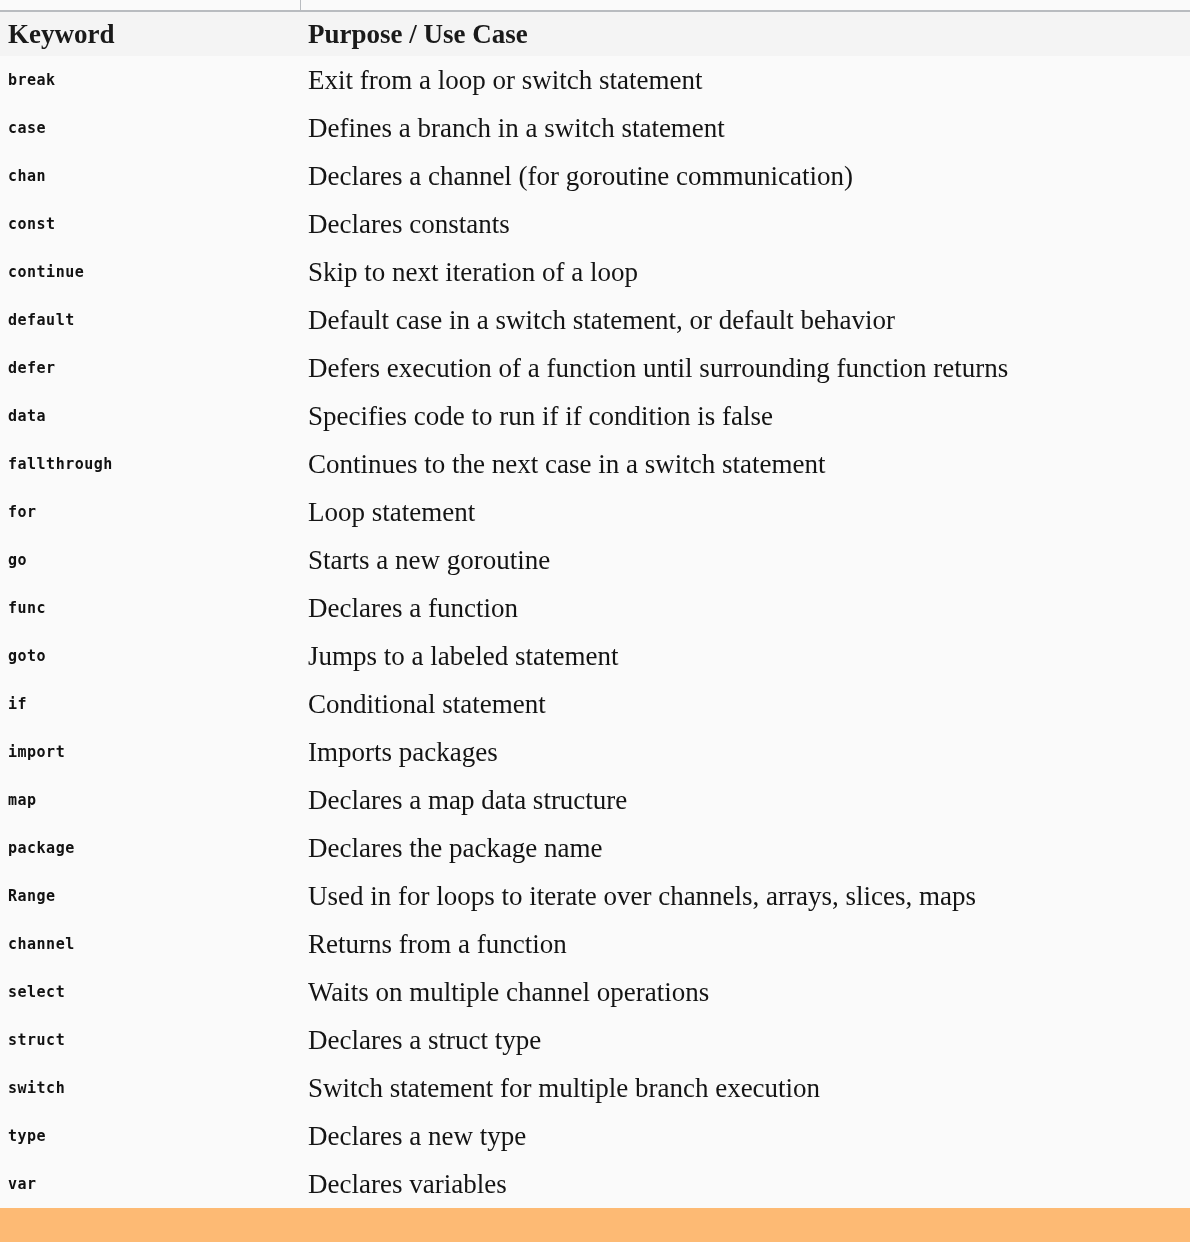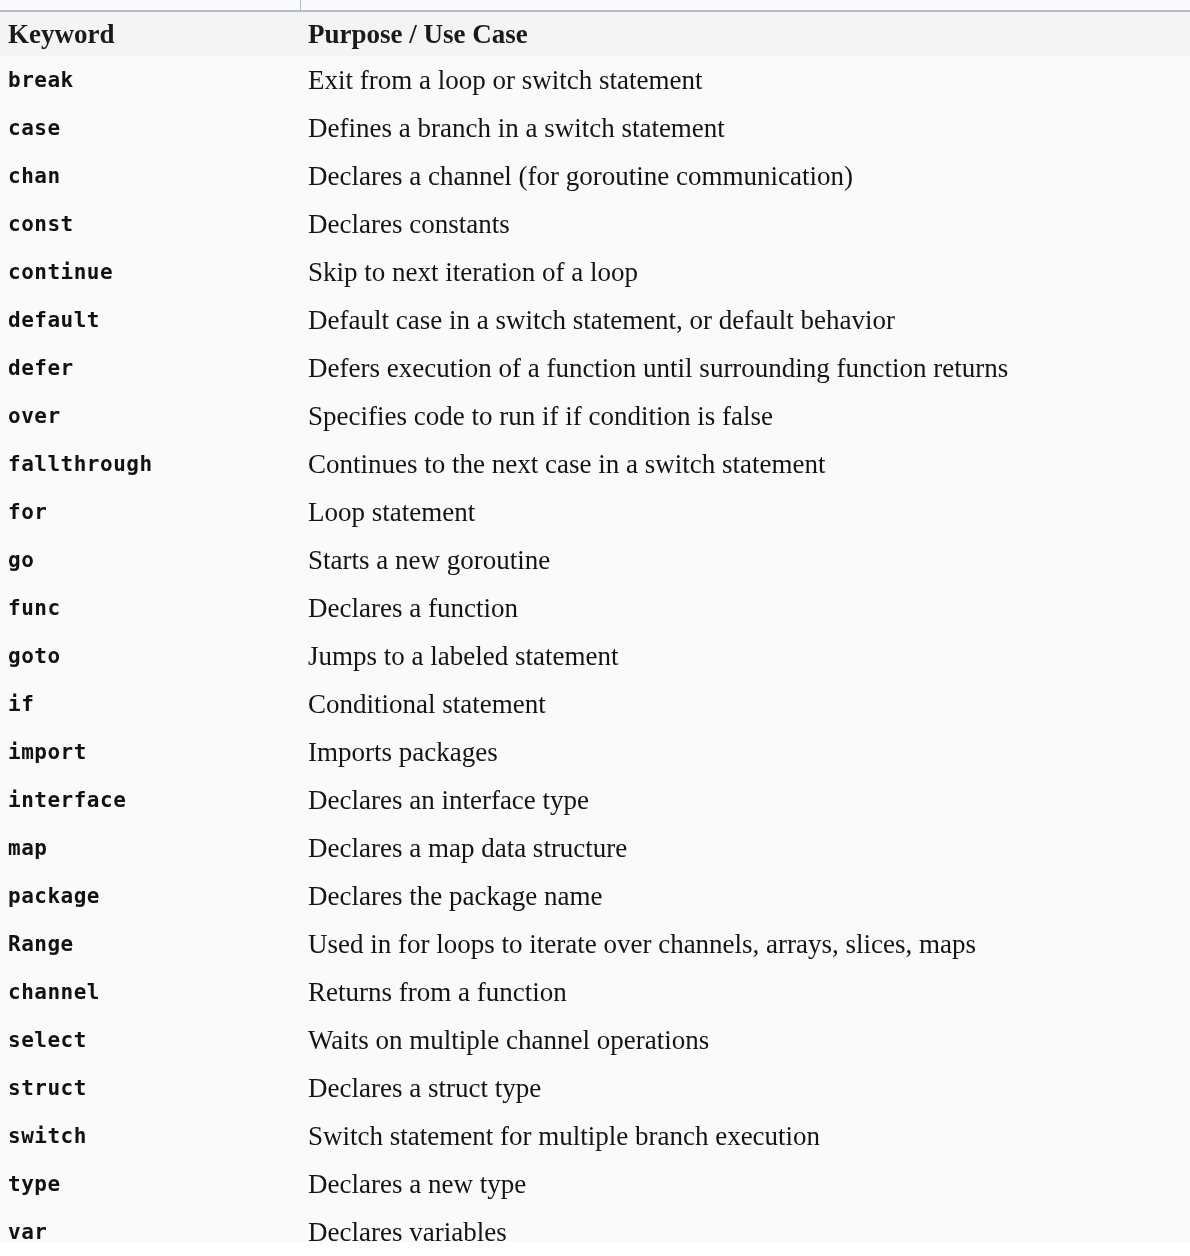--- a/index.html
+++ b/index.html
@@ -79,21 +79,21 @@
   tbody td {
     padding: 0;
     height: 48px;
     vertical-align: middle;
     white-space: nowrap;
     overflow: hidden;
   }
   tbody td.cell-keyword {
     font-family: "DejaVu Sans Mono", "Liberation Mono", monospace;
     font-weight: bold;
-    font-size: 21px;
+    font-size: 15px;
     color: #111111;
     padding-left: 8px;
     letter-spacing: 0.5px;
   }
   tbody td.cell-purpose {
     font-family: "Liberation Serif", "DejaVu Serif", serif;
     font-weight: normal;
     font-size: 27px;
     color: #141414;
     padding-left: 8px;
@@ -170,21 +170,21 @@
         </tr>
         <tr class="keyword-row">
           <td class="cell-keyword">default</td>
           <td class="cell-purpose">Default case in a switch statement, or default behavior</td>
         </tr>
         <tr class="keyword-row">
           <td class="cell-keyword">defer</td>
           <td class="cell-purpose">Defers execution of a function until surrounding function returns</td>
         </tr>
         <tr class="keyword-row">
-          <td class="cell-keyword">over</td>
+          <td class="cell-keyword">data</td>
           <td class="cell-purpose">Specifies code to run if if condition is false</td>
         </tr>
         <tr class="keyword-row">
           <td class="cell-keyword">fallthrough</td>
           <td class="cell-purpose">Continues to the next case in a switch statement</td>
         </tr>
         <tr class="keyword-row">
           <td class="cell-keyword">for</td>
           <td class="cell-purpose">Loop statement</td>
         </tr>
@@ -200,24 +200,20 @@
           <td class="cell-keyword">goto</td>
           <td class="cell-purpose">Jumps to a labeled statement</td>
         </tr>
         <tr class="keyword-row">
           <td class="cell-keyword">if</td>
           <td class="cell-purpose">Conditional statement</td>
         </tr>
         <tr class="keyword-row">
           <td class="cell-keyword">import</td>
           <td class="cell-purpose">Imports packages</td>
-        </tr>
-        <tr class="keyword-row">
-          <td class="cell-keyword">interface</td>
-          <td class="cell-purpose">Declares an interface type</td>
         </tr>
         <tr class="keyword-row">
           <td class="cell-keyword">map</td>
           <td class="cell-purpose">Declares a map data structure</td>
         </tr>
         <tr class="keyword-row">
           <td class="cell-keyword">package</td>
           <td class="cell-purpose">Declares the package name</td>
         </tr>
         <tr class="keyword-row">

